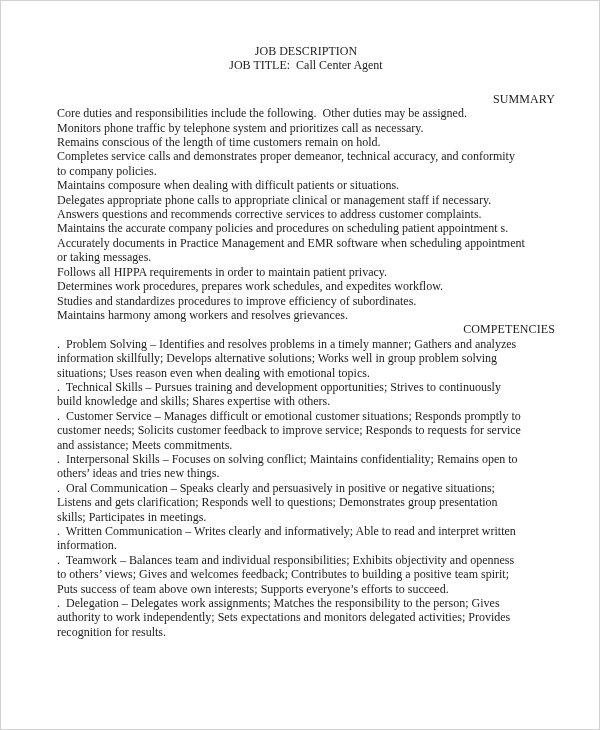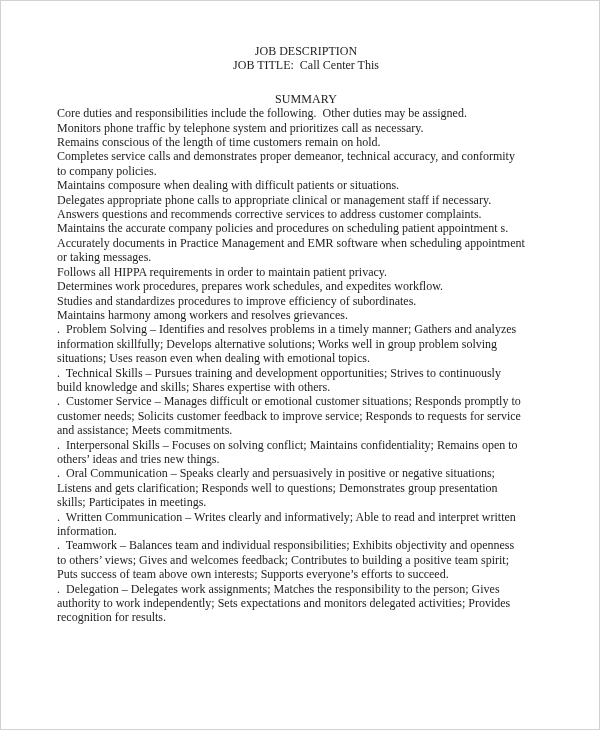--- a/index.html
+++ b/index.html
@@ -28,35 +28,35 @@
     font-weight: normal;
     margin: 0;
   }
   .center {
     text-align: center;
   }
   .line, .body {
     white-space: pre;   
   }
   .heading {
-    text-align: center;
+    text-align: right;
     letter-spacing: 0.1px;
   }
   .spacer {
     height: 19px;
   }
 </style>
 </head>
 <body>
 
 <div class="page">
 
   <div>
     <div class="line center">JOB DESCRIPTION</div>
-    <div class="line center">JOB TITLE:  Call Center This</div>
+    <div class="line center">JOB TITLE:  Call Center Agent</div>
   </div>
 
   <div class="spacer"></div>
 
   <section>
     <h2 class="heading">SUMMARY</h2>
   </section>
 
   <section>
     <div class="body">Core duties and responsibilities include the following.  Other duties may be assigned.
@@ -70,20 +70,21 @@
 Maintains the accurate company policies and procedures on scheduling patient appointment s.
 Accurately documents in Practice Management and EMR software when scheduling appointment
 or taking messages.
 Follows all HIPPA requirements in order to maintain patient privacy.
 Determines work procedures, prepares work schedules, and expedites workflow.
 Studies and standardizes procedures to improve efficiency of subordinates.
 Maintains harmony among workers and resolves grievances.</div>
   </section>
 
   <section>
+    <h2 class="heading">COMPETENCIES</h2>
     <div class="body">.  Problem Solving – Identifies and resolves problems in a timely manner; Gathers and analyzes
 information skillfully; Develops alternative solutions; Works well in group problem solving
 situations; Uses reason even when dealing with emotional topics.
 .  Technical Skills – Pursues training and development opportunities; Strives to continuously
 build knowledge and skills; Shares expertise with others.
 .  Customer Service – Manages difficult or emotional customer situations; Responds promptly to
 customer needs; Solicits customer feedback to improve service; Responds to requests for service
 and assistance; Meets commitments.
 .  Interpersonal Skills – Focuses on solving conflict; Maintains confidentiality; Remains open to
 others’ ideas and tries new things.

